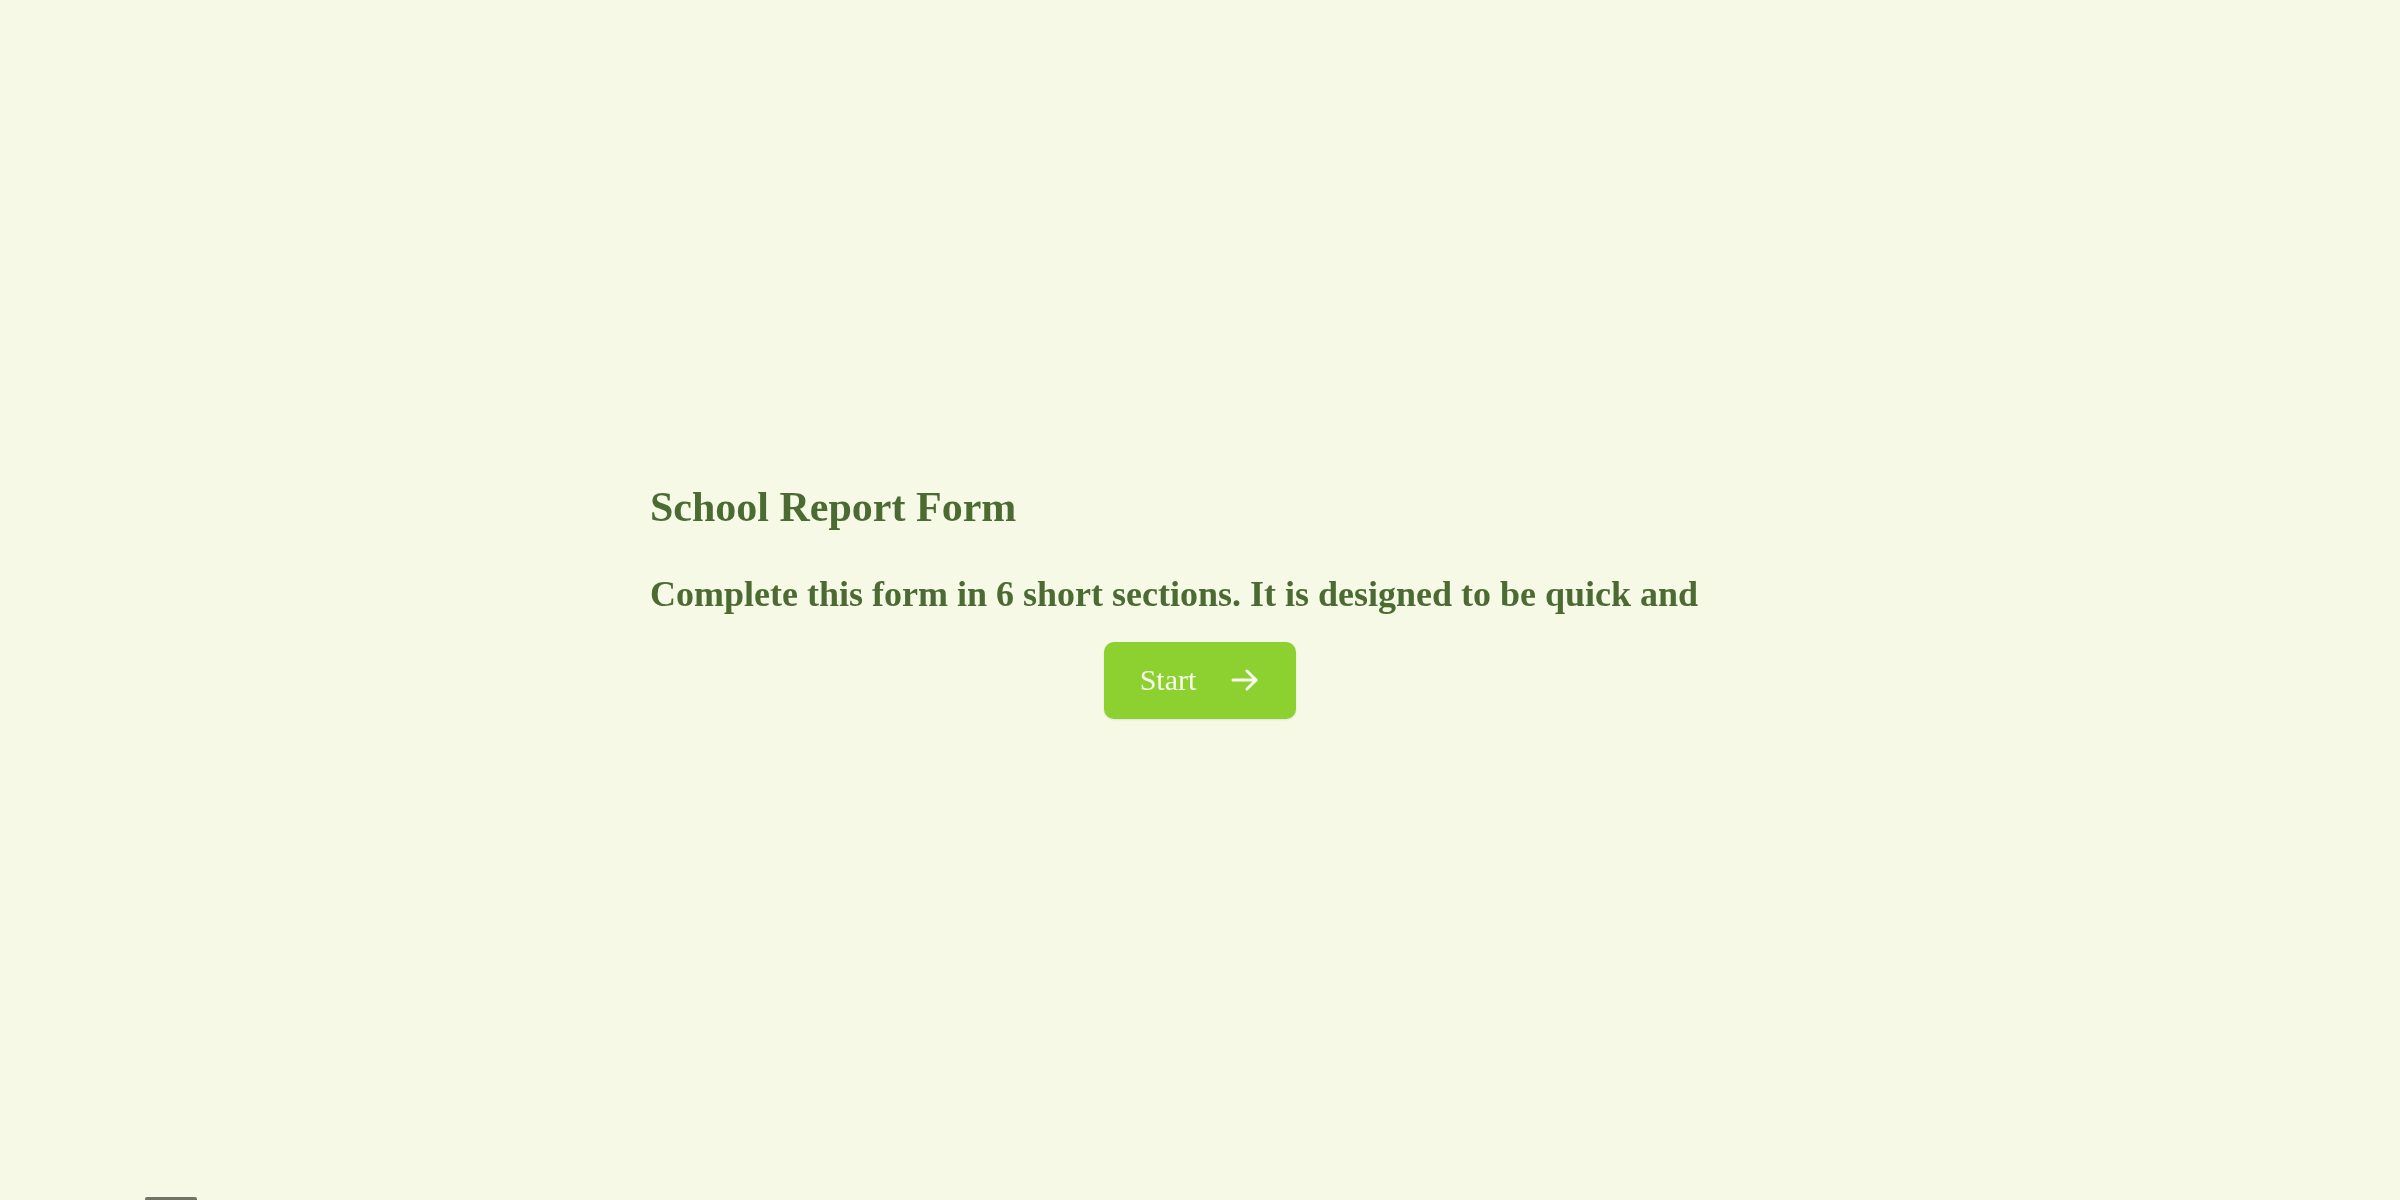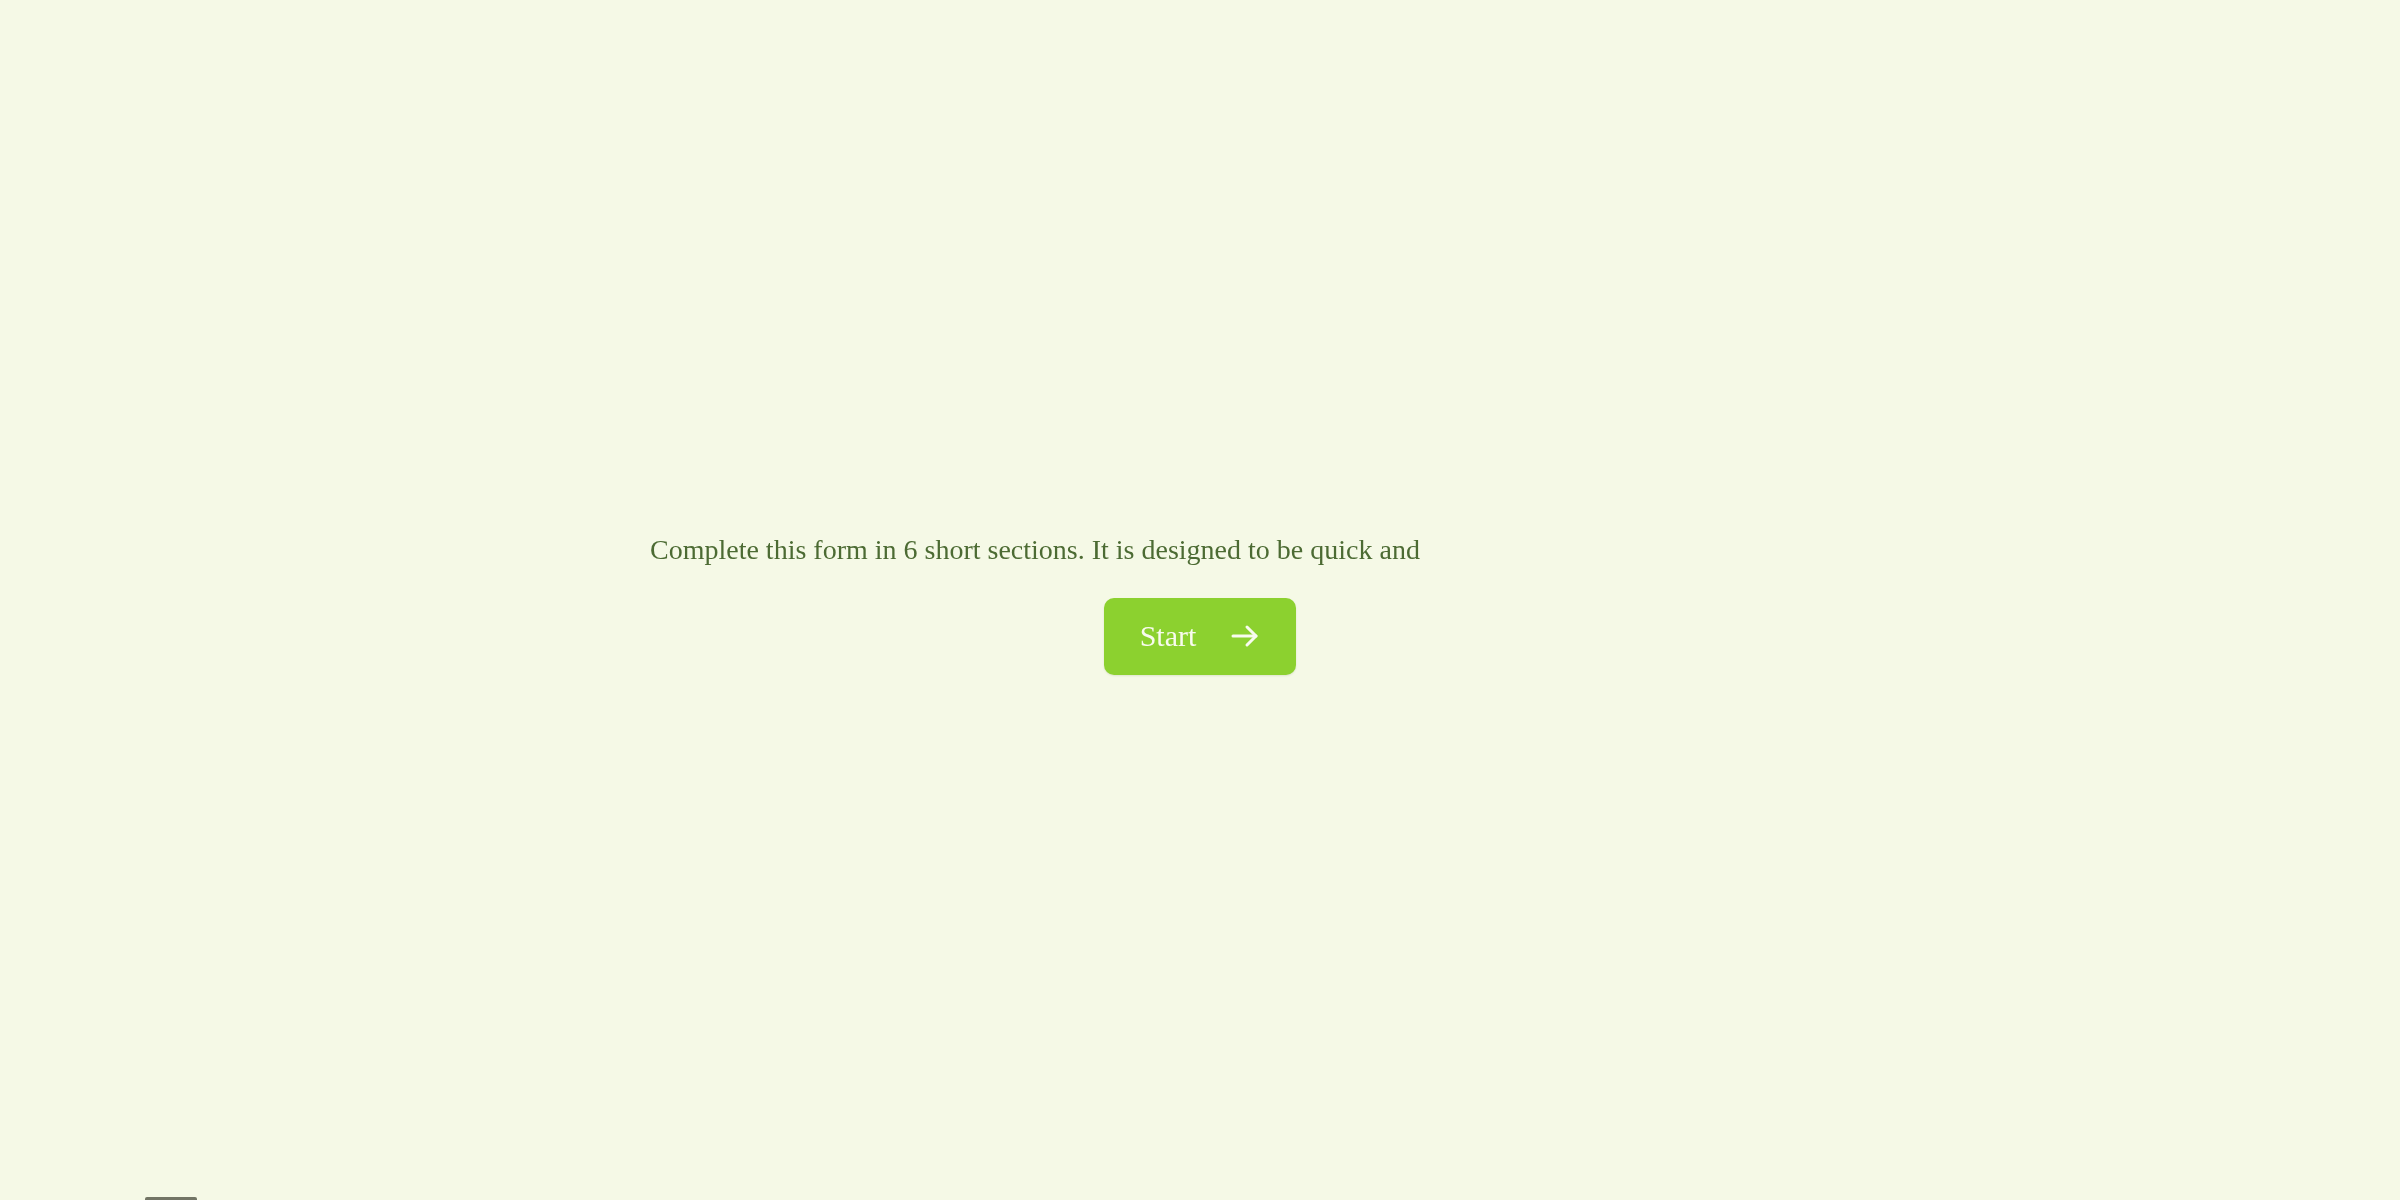--- a/index.html
+++ b/index.html
@@ -27,23 +27,23 @@
   h1.form-title {
     margin: 0 0 36px 0;
     font-size: 42px;
     line-height: 1.25;
     font-weight: 700;
     color: var(--ink, #4c6b33);
     white-space: nowrap;
   }
   p.form-description {
     margin: 0 0 24px 0;
-    font-size: 28px;
+    font-size: 36px;
     line-height: 48px;
-    font-weight: 400;
+    font-weight: 700;
     color: var(--ink, #4c6b33);
   }
   p.form-description .line {
     display: block;
     white-space: nowrap;
   }
   .button-row {
     text-align: center;
   }
   button.start-button {
@@ -75,20 +75,21 @@
     border-radius: 2px 2px 0 0;
     opacity: 0.85;
   }
 </style>
 </head>
 <body>
 
 <main class="screen">
   <div class="container">
 
+    <h1 class="form-title">School Report Form</h1>
 
     <p class="form-description">
       <span class="line">Complete this form in 6 short sections. It is designed to be quick and</span>
     </p>
 
     <div class="button-row">
       <button class="start-button">
         <span>Start</span>
         <svg width="30" height="26" viewBox="0 0 30 26" fill="none" stroke="currentColor" stroke-width="3" stroke-linecap="round" stroke-linejoin="round">
           <path d="M3 13 H26"></path>

